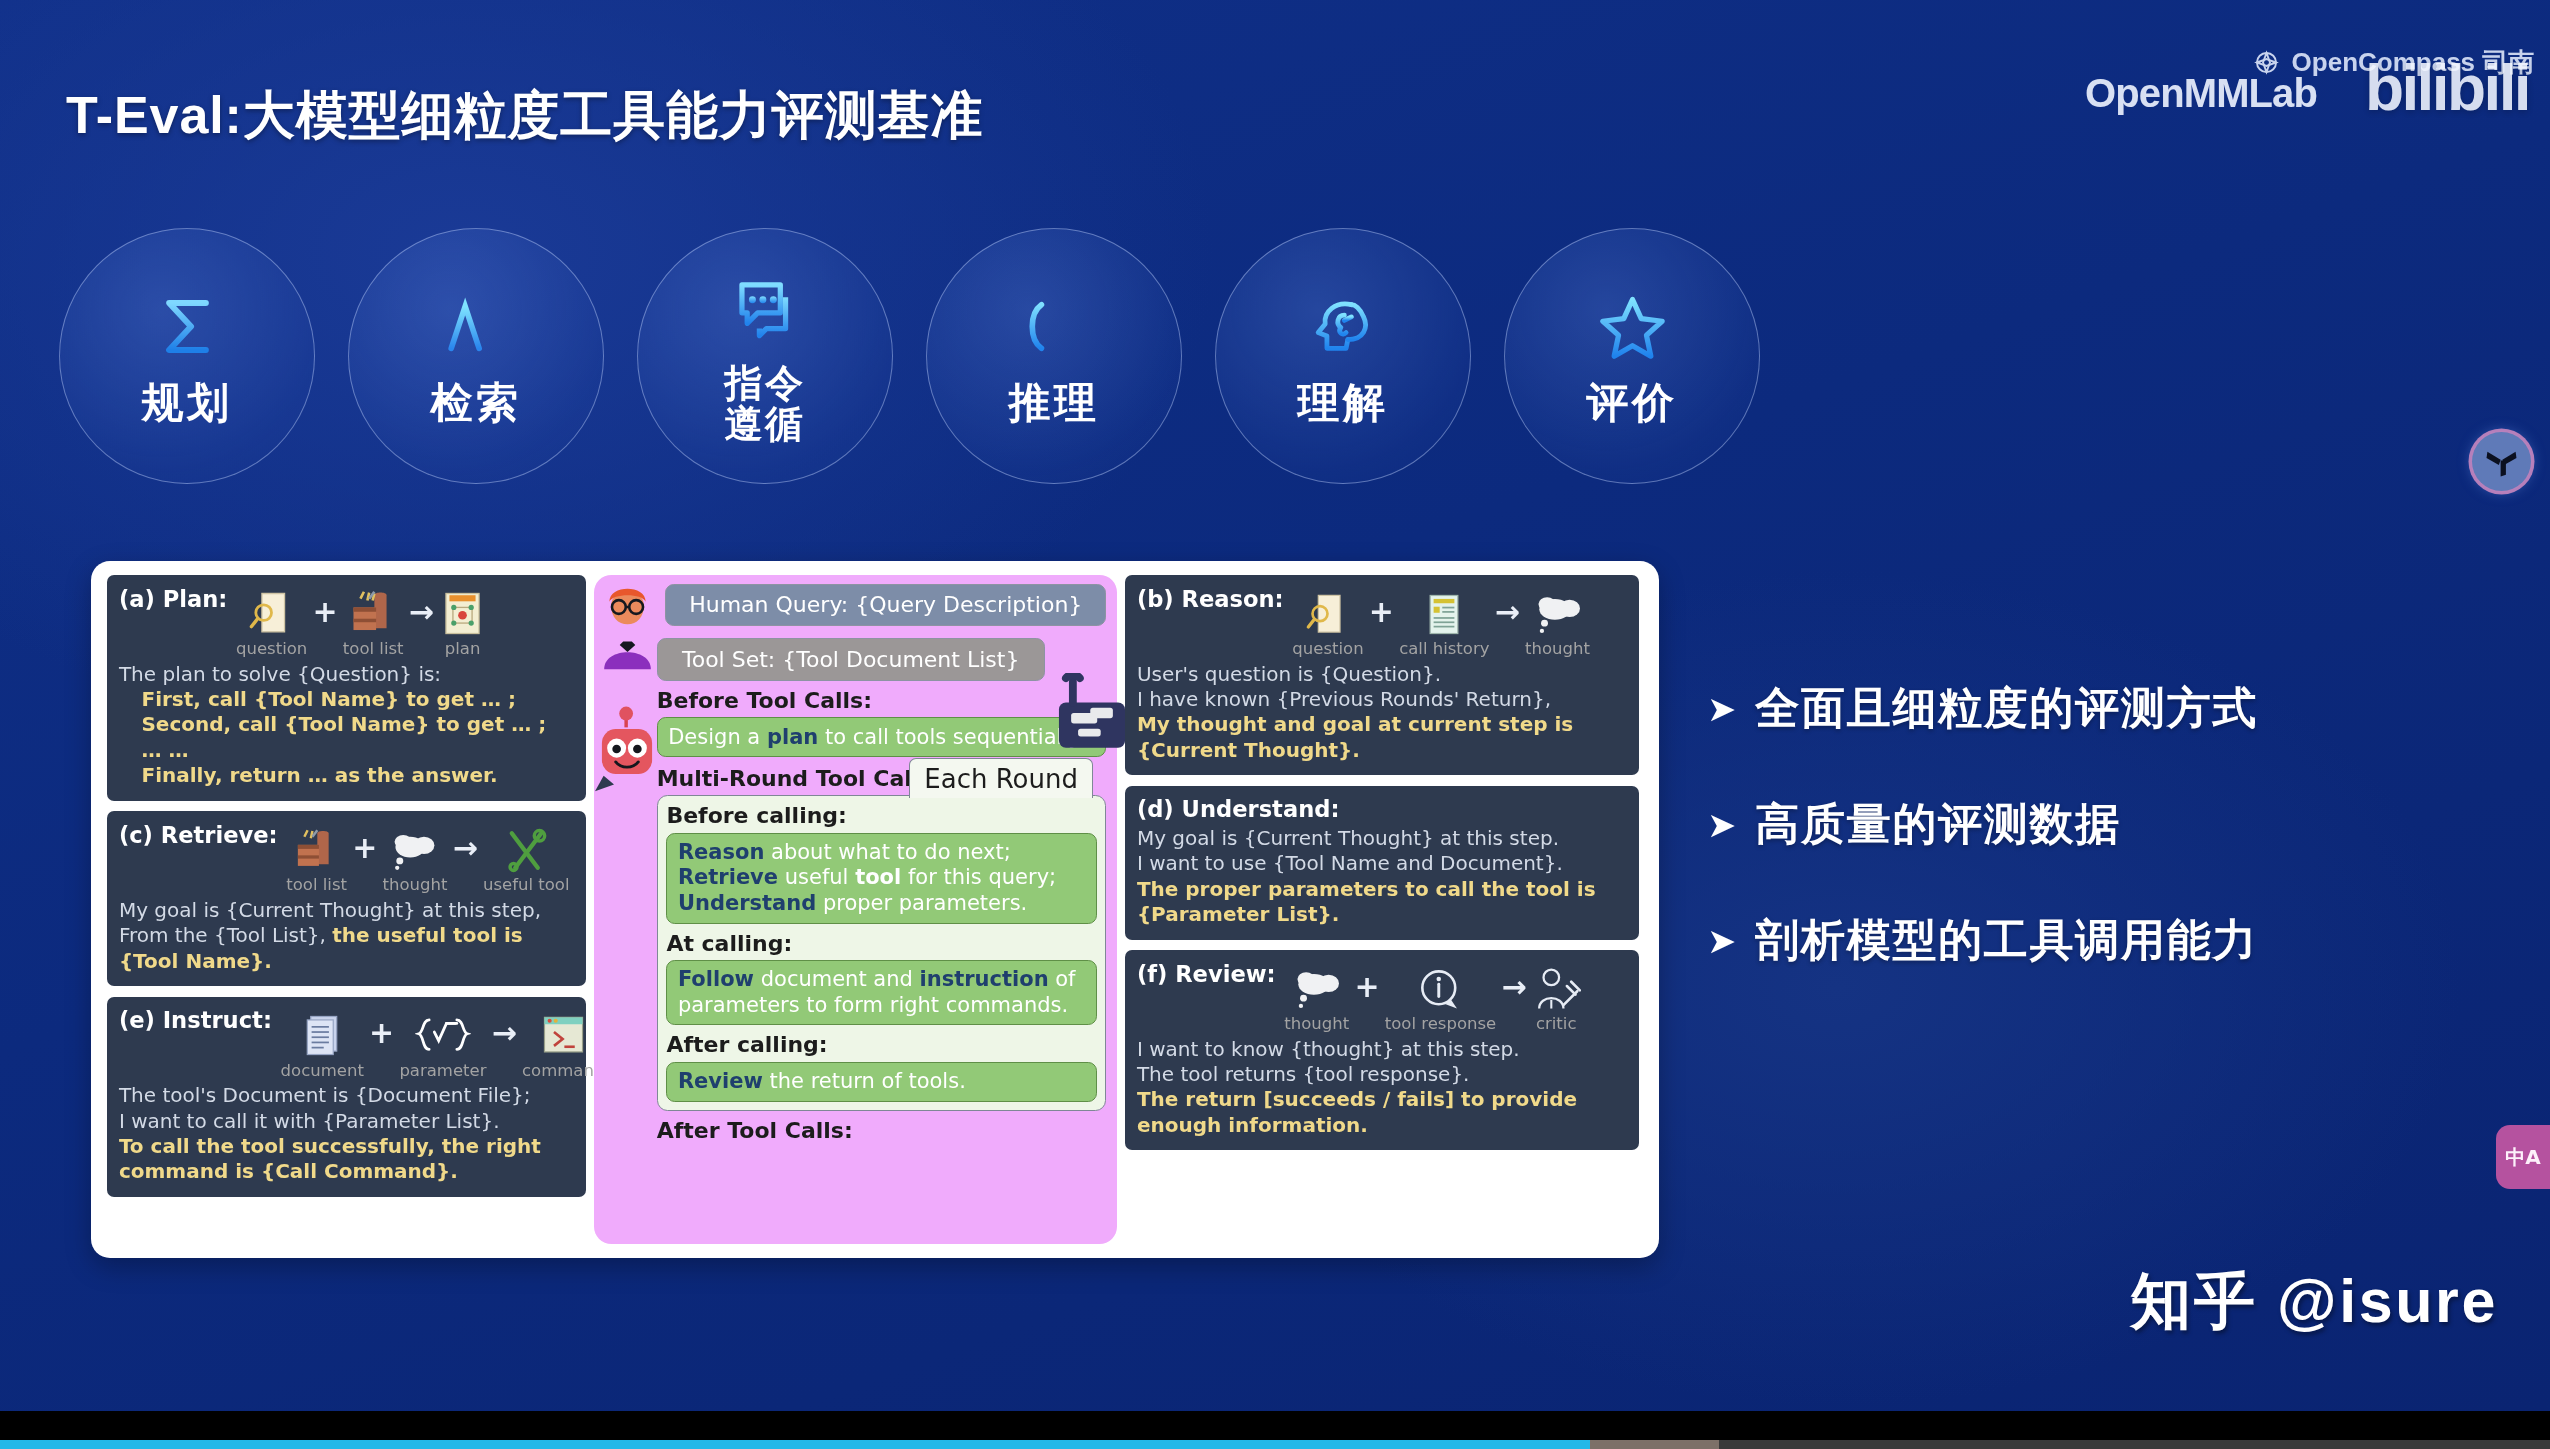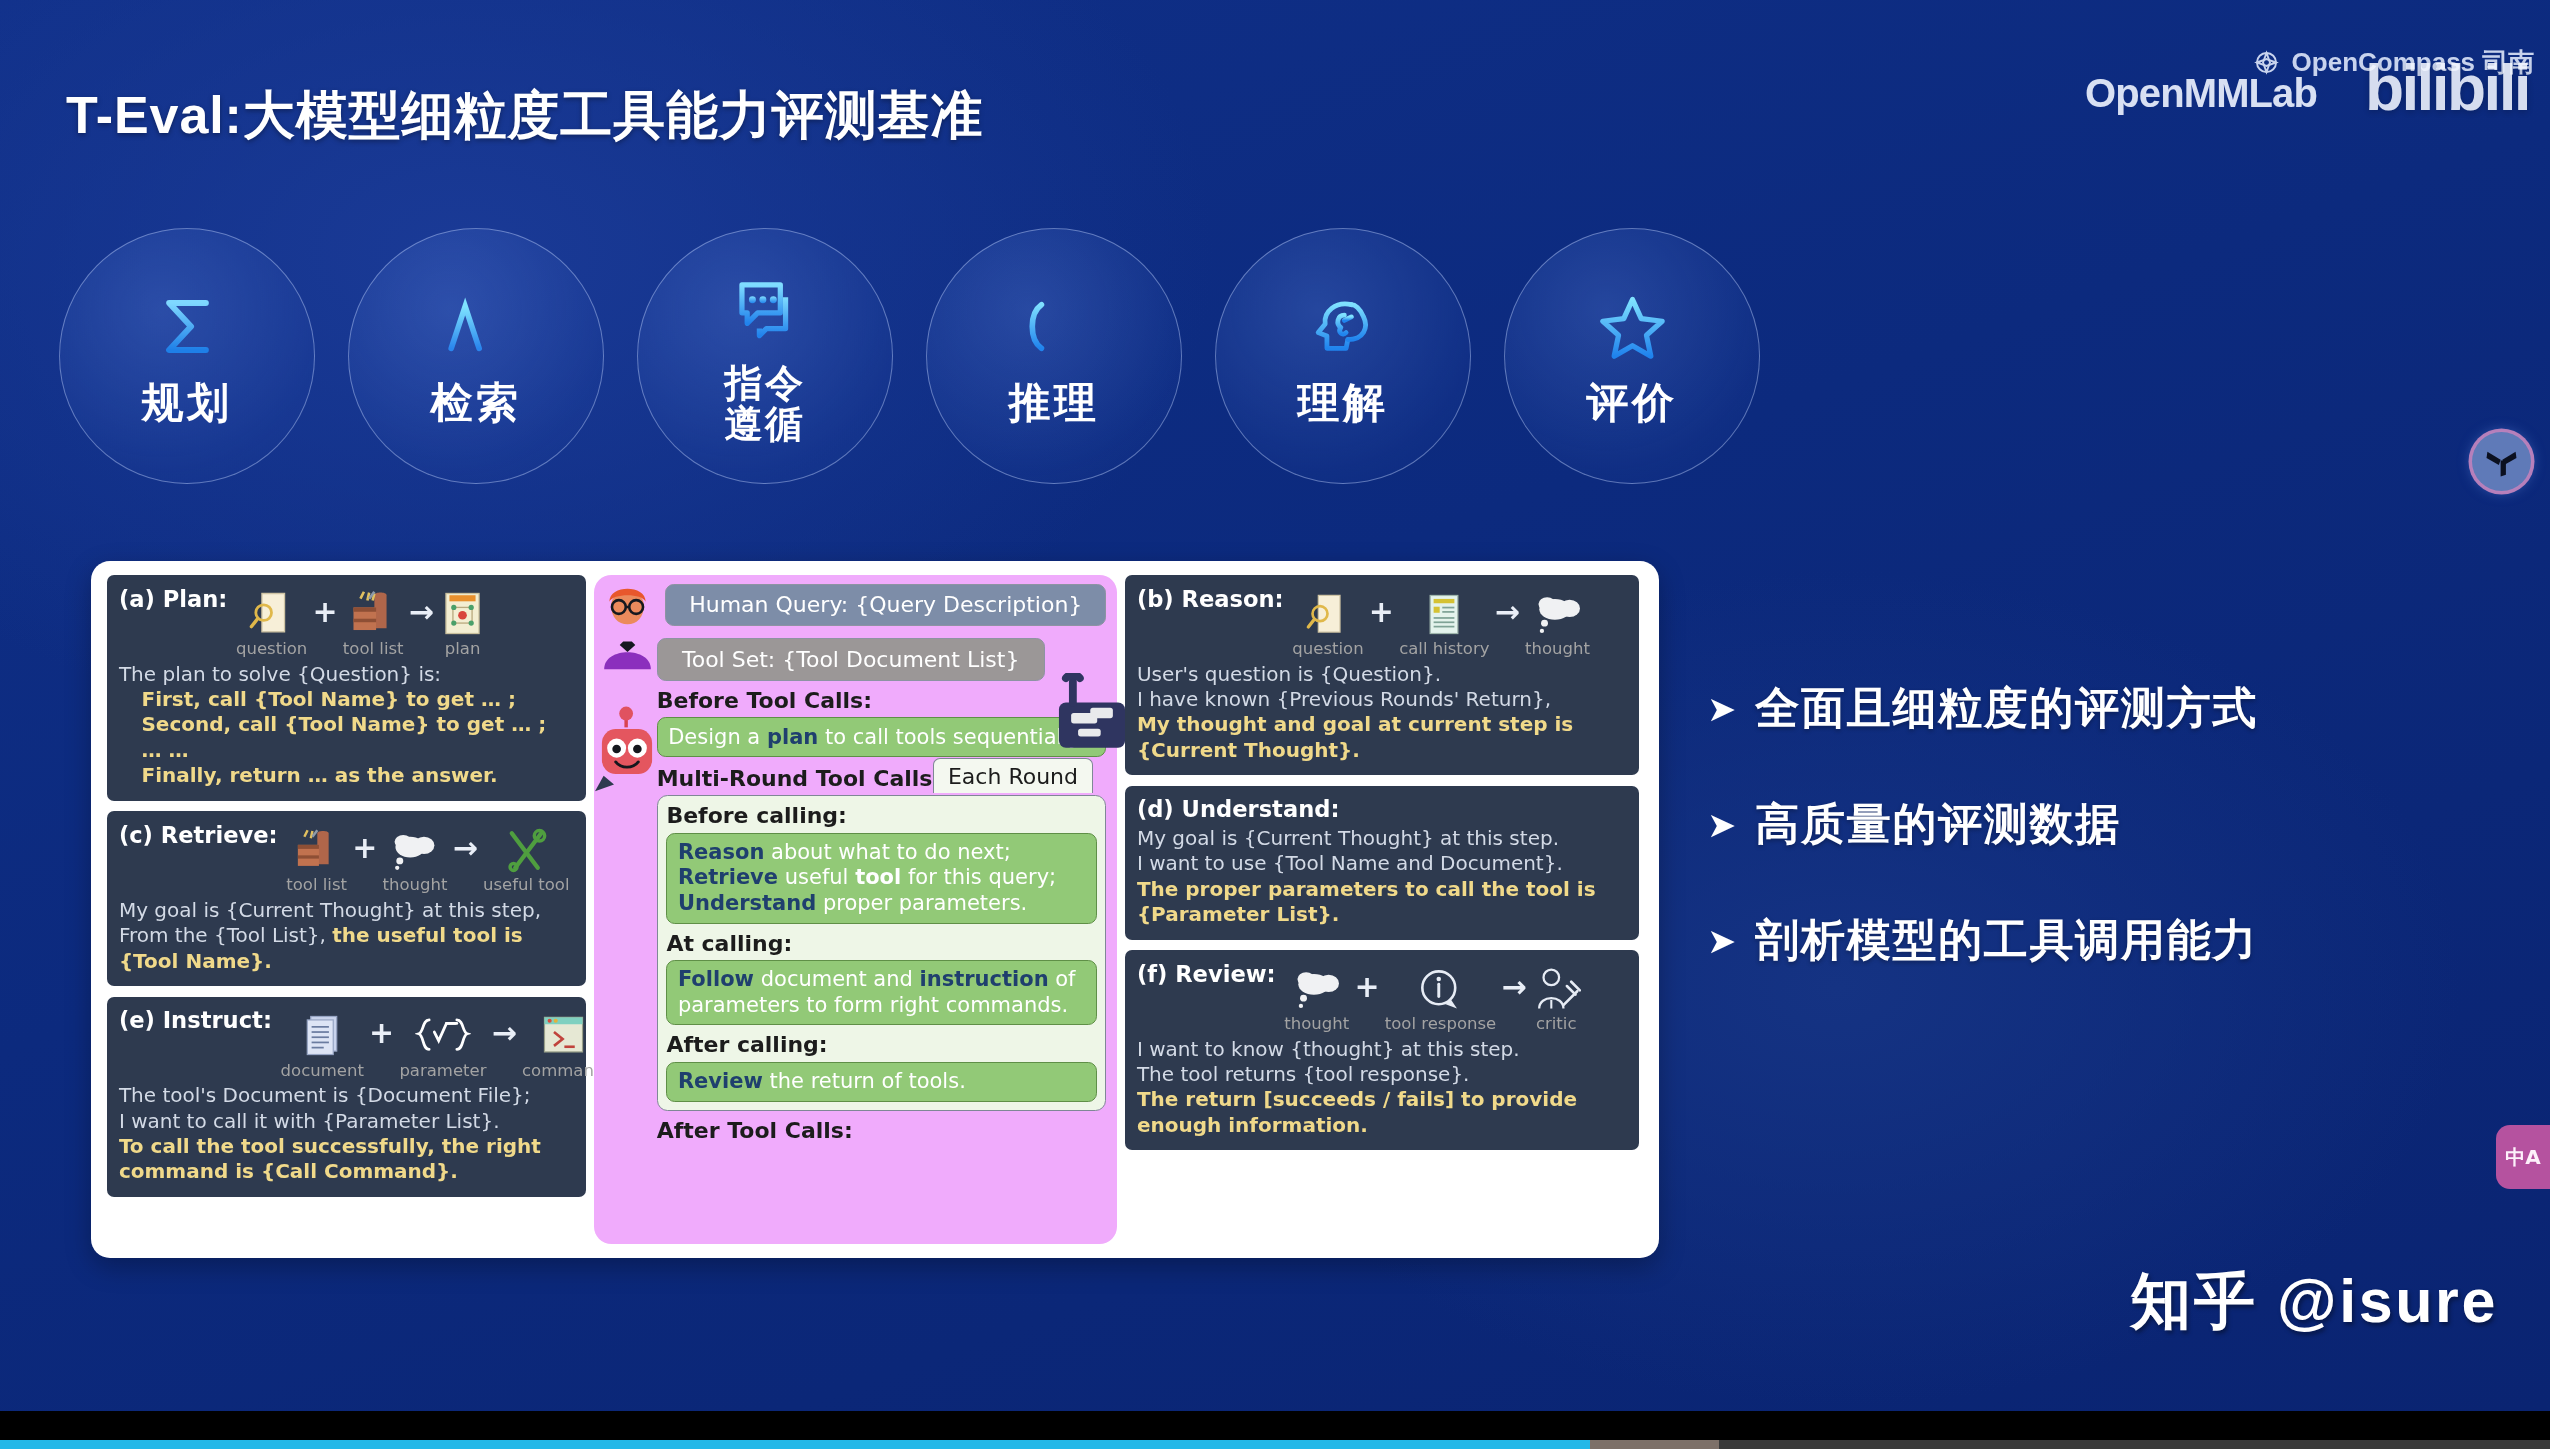--- a/index.html
+++ b/index.html
@@ -129,21 +129,21 @@
   .green .kb { color:#ffffff; font-weight:bold; }
   #round-box {
     margin-top:3.5px; background:#eef6e7;
     border:1.7px solid #7f8796; border-radius:10.5px;
     padding:5.2px 8.7px 8.7px 8.7px; position:relative;
   }
   #round-tab {
     position:absolute; right:12.2px; top:-38px;
     background:#f4f8f0; border:1.7px solid #7f8796;
     border-bottom:none; border-radius:7px 7px 0 0;
-    padding:4.4px 14px; font-size:22px; color:#1c1c1c;
+    padding:4.4px 14px; font-size:26px; color:#1c1c1c;
     font-family:"DejaVu Sans", sans-serif;
   }
   #mrtc-row { position:relative; margin-top:8.7px; }
 
   
   #human-av { position:absolute; left:5.2px; top:3.5px; width:57px; height:94px; }
   #robot-av { position:absolute; left:1.7px; top:131px; width:64px; height:105px; }
   #toolbox-ic { position:absolute; right:-15.7px; top:98px; width:80px; height:80px; }
 
   

